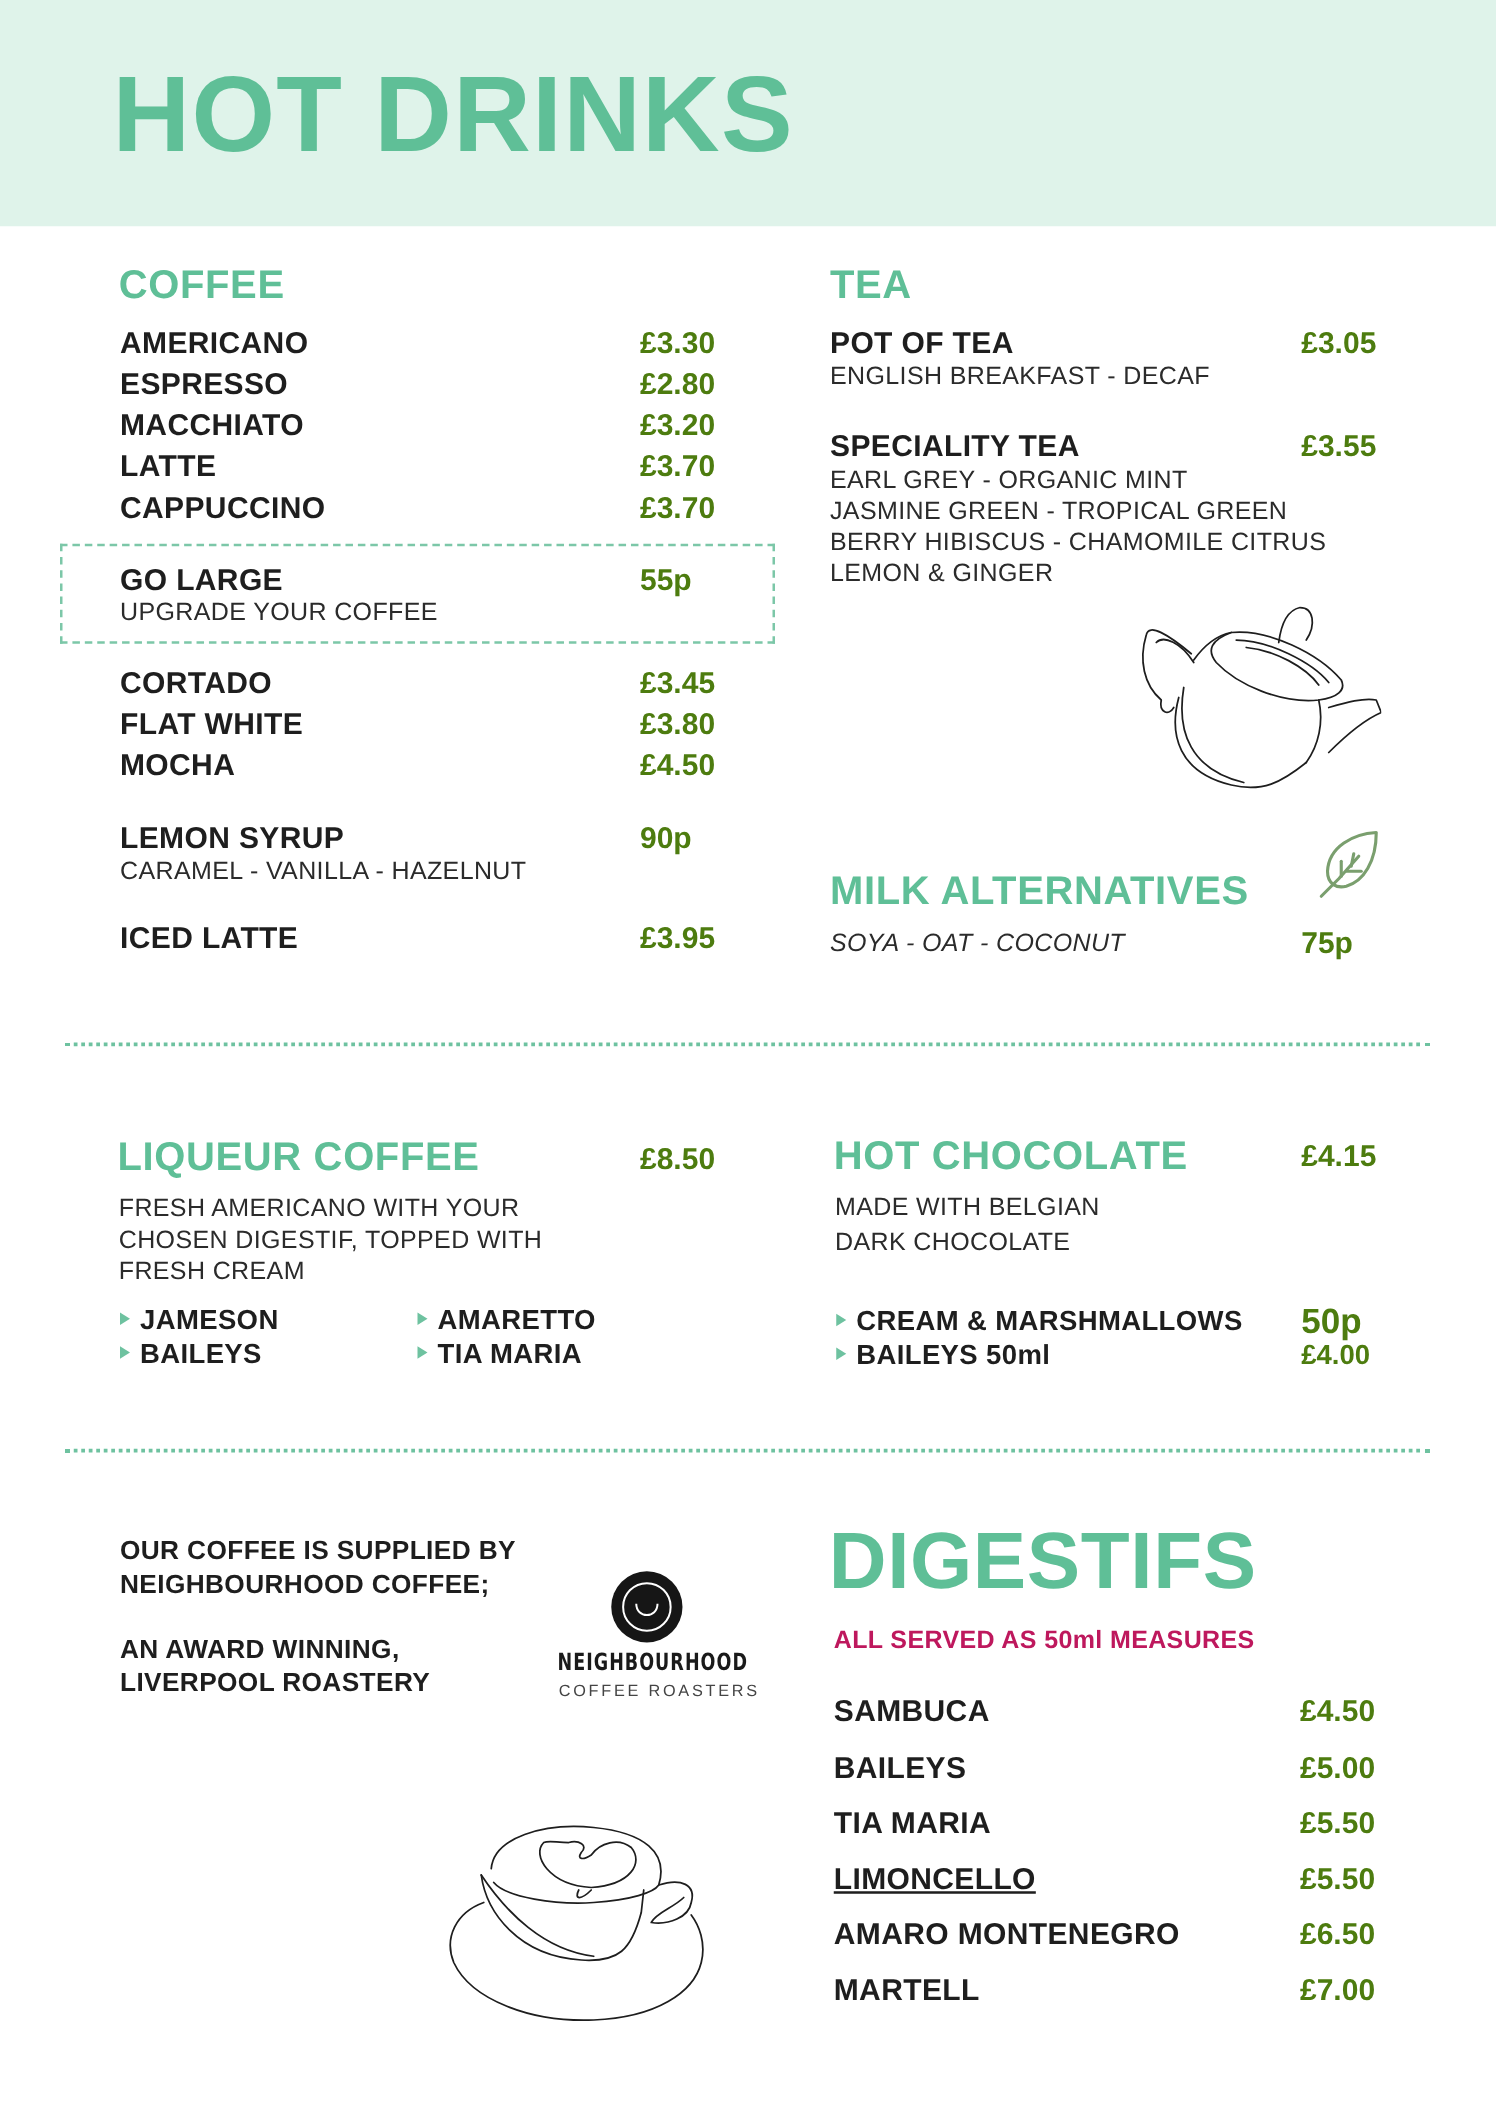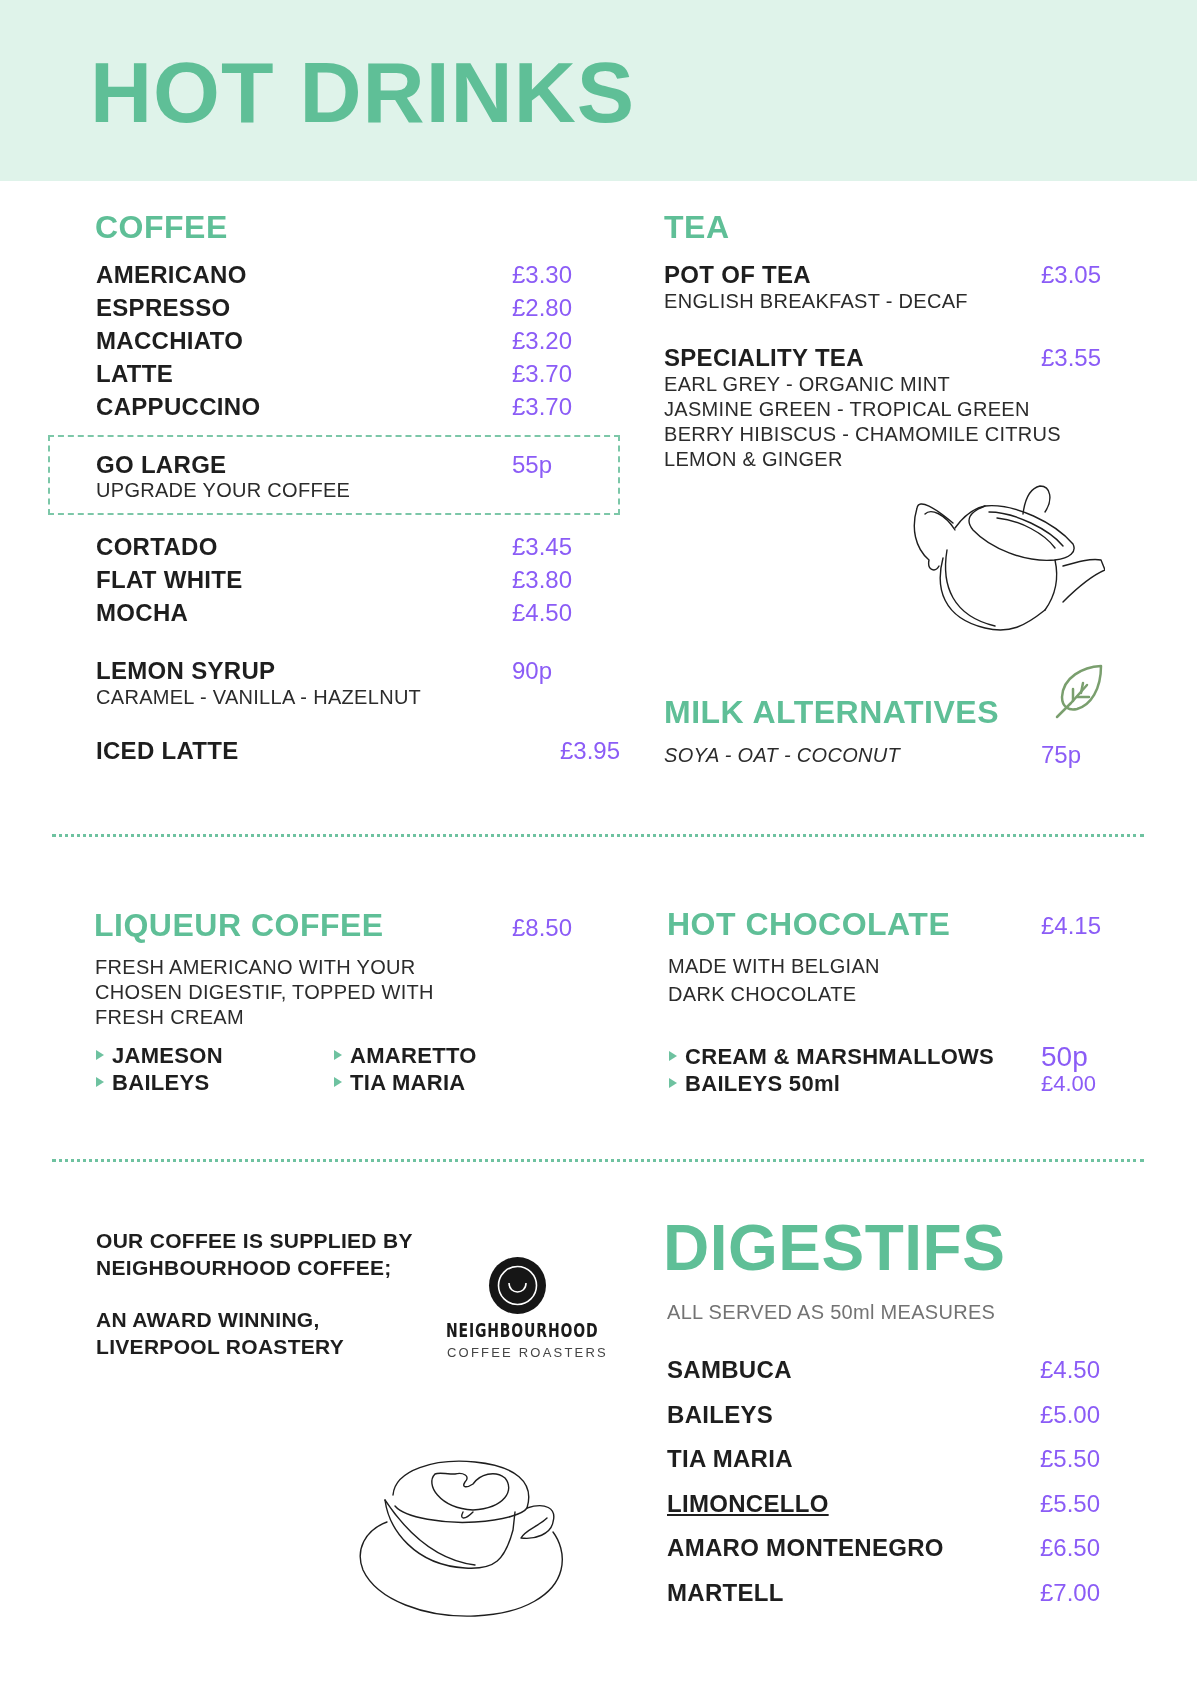--- a/index.html
+++ b/index.html
@@ -5,30 +5,30 @@
   * { margin: 0; padding: 0; box-sizing: border-box; }
   html, body { width: 1197px; height: 1685px; background: #ffffff; overflow: hidden; }
   body { position: relative; font-family: "Liberation Sans", "DejaVu Sans", sans-serif; color: #1e1e1e; }
 
   .abs { position: absolute; }
   .header-band { left: 0; top: 0; width: 1197px; height: 181px; background: #dff3ea; }
   .page-title { left: 90px; top: 42px; font-size: 86px; font-weight: 700; color: #5fbf97; letter-spacing: 1px; line-height: 100px; white-space: nowrap; }
 
   .section-h { font-weight: 700; color: #5fbf97; font-size: 32px; line-height: 38px; white-space: nowrap; letter-spacing: 0.5px; }
   .item { font-weight: 700; font-size: 24px; line-height: 28px; white-space: nowrap; color: #1e1e1e; letter-spacing: 0.3px; }
-  .price { font-weight: 400; font-size: 24px; line-height: 28px; white-space: nowrap; color: #8b5cf6; }
+  .price { font-weight: 700; font-size: 24px; line-height: 28px; white-space: nowrap; color: #4d7c0f; }
   .sub { font-weight: 400; font-size: 20px; line-height: 25px; white-space: nowrap; color: #2b2b2b; letter-spacing: 0.3px; }
 
   .dash-box { left: 48px; top: 435px; width: 572px; height: 80px; border: 2px dashed #7cc7a8; }
   .divider { left: 52px; width: 1092px; height: 0; border-top: 3px dotted #6ec2a0; }
 
   .bullet { display: inline-block; width: 0; height: 0; border-top: 5px solid transparent; border-bottom: 5px solid transparent; border-left: 8px solid #6ec2a0; margin-right: 8px; vertical-align: middle; position: relative; top: -2px; }
 
   .big-h { font-weight: 700; color: #5fbf97; font-size: 64px; line-height: 72px; white-space: nowrap; letter-spacing: 0.5px; }
-  .green-sub { font-weight: 400; color: #737373; font-size: 20px; line-height: 24px; white-space: nowrap; letter-spacing: 0.3px; }
+  .green-sub { font-weight: 700; color: #be185d; font-size: 20px; line-height: 24px; white-space: nowrap; letter-spacing: 0.3px; }
 
   .logo-circle { left: 489px; top: 1257px; width: 57px; height: 57px; border-radius: 50%; background: #161616; }
   .logo-name { left: 446px; top: 1319px; font-family: "DejaVu Sans Condensed", "DejaVu Sans", sans-serif; font-size: 19px; font-weight: 700; letter-spacing: 1px; color: #1a1a1a; white-space: nowrap; transform: scaleX(0.82); transform-origin: left; }
   .logo-tag { left: 447px; top: 1345px; font-size: 13px; letter-spacing: 2.2px; color: #444; white-space: nowrap; }
 
   .info { font-weight: 700; font-size: 21px; line-height: 27px; color: #1e1e1e; white-space: nowrap; letter-spacing: 0.3px; }
 </style>
 </head>
 <body>
 
@@ -58,21 +58,21 @@
 <div class="abs item" style="left:96px; top:566px;">FLAT WHITE</div>
 <div class="abs price" style="left:512px; top:566px;">£3.80</div>
 <div class="abs item" style="left:96px; top:599px;">MOCHA</div>
 <div class="abs price" style="left:512px; top:599px;">£4.50</div>
 
 <div class="abs item" style="left:96px; top:657px;">LEMON SYRUP</div>
 <div class="abs price" style="left:512px; top:657px;">90p</div>
 <div class="abs sub" style="left:96px; top:685px;">CARAMEL - VANILLA - HAZELNUT</div>
 
 <div class="abs item" style="left:96px; top:737px;">ICED LATTE</div>
-<div class="abs price" style="left:512px; top:737px;margin-left:48px;">£3.95</div>
+<div class="abs price" style="left:512px; top:737px;">£3.95</div>
 
 <div class="abs section-h" style="left:664px; top:208px;">TEA</div>
 <div class="abs item" style="left:664px; top:261px;">POT OF TEA</div>
 <div class="abs price" style="left:1041px; top:261px;">£3.05</div>
 <div class="abs sub" style="left:664px; top:289px;">ENGLISH BREAKFAST - DECAF</div>
 
 <div class="abs item" style="left:664px; top:344px;">SPECIALITY TEA</div>
 <div class="abs price" style="left:1041px; top:344px;">£3.55</div>
 <div class="abs sub" style="left:664px; top:372px;">EARL GREY - ORGANIC MINT</div>
 <div class="abs sub" style="left:664px; top:397px;">JASMINE GREEN - TROPICAL GREEN</div>

